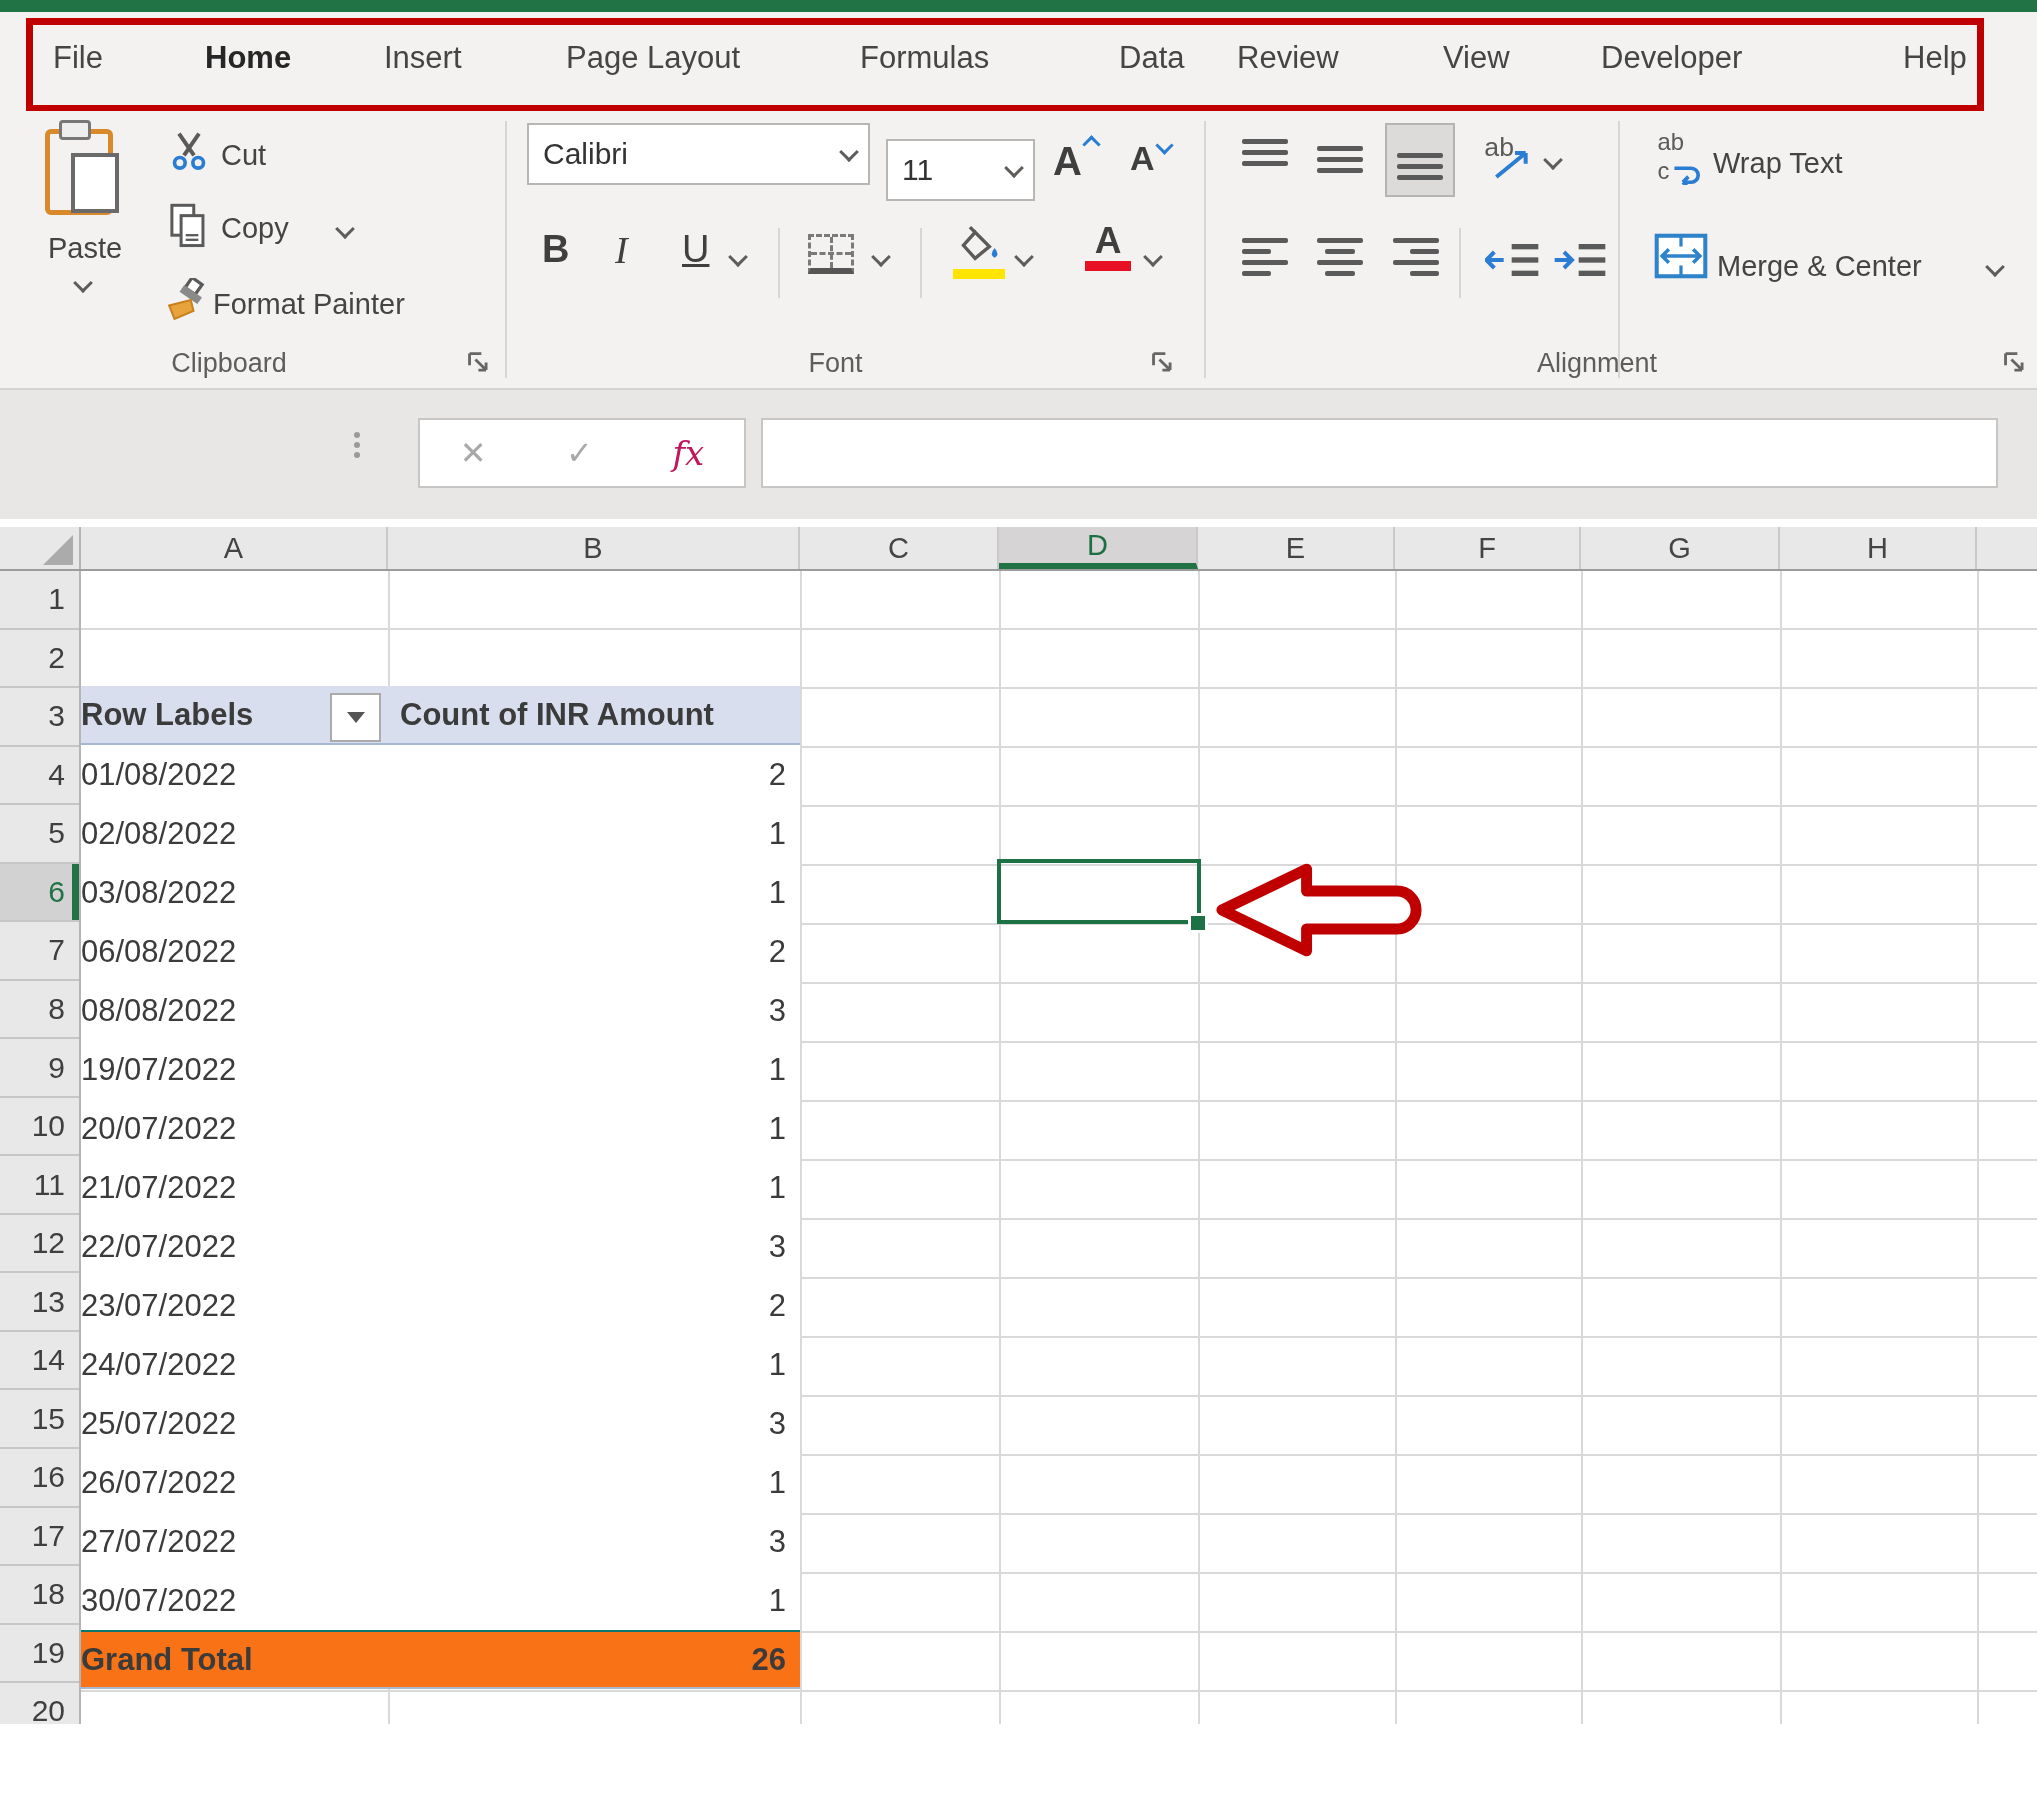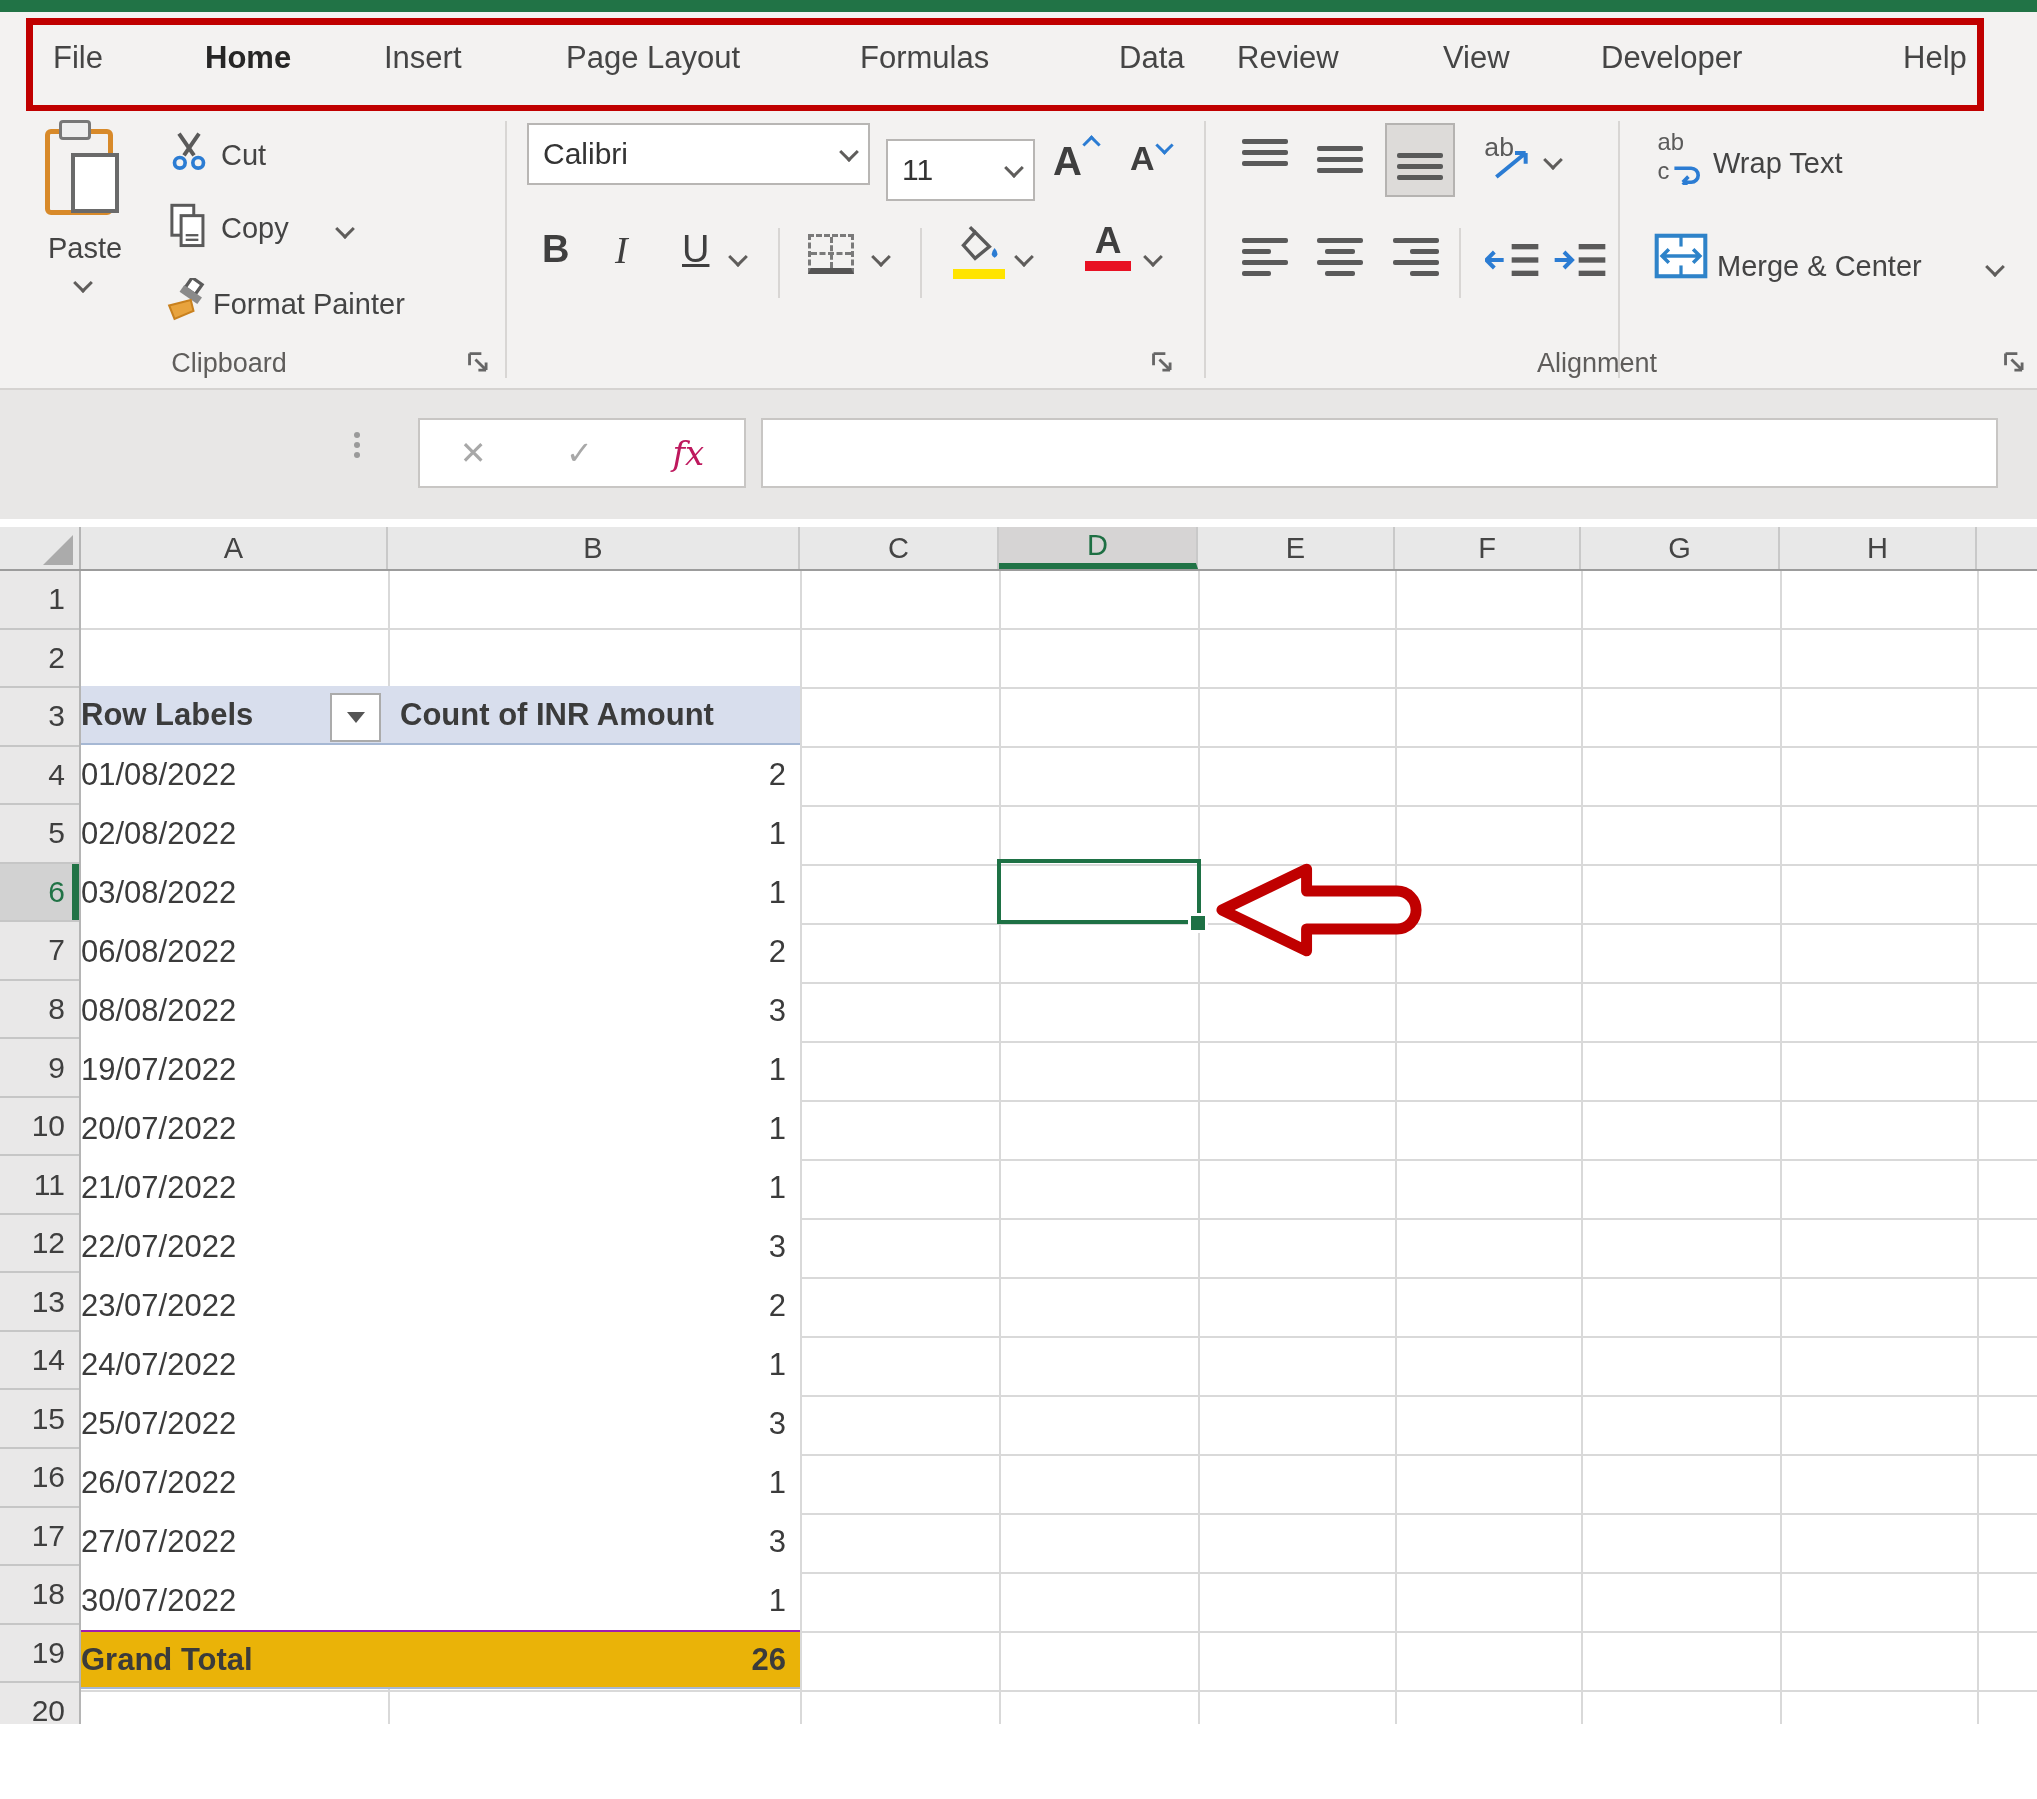--- a/index.html
+++ b/index.html
@@ -58,21 +58,21 @@
   .vline{position:absolute;top:571px;height:1229px;width:2px;background:#D9D9D9;}
   #row-hdrs{left:0;top:571px;width:81px;height:1229px;background:#E9E8E8;border-right:2px solid #B5B5B5;box-sizing:border-box;display:flex;flex-direction:column;}
   .rowhdr{height:59px;box-sizing:border-box;border-bottom:2px solid #C6C6C6;display:flex;align-items:center;justify-content:flex-end;padding-right:14px;font-size:30px;color:#3f3f3f;}
   .rowhdr.sel{background:#D2D2D2;color:#217346;box-shadow:inset -7px 0 0 #217346;}
   
   #pivot{left:81px;top:686px;width:719px;background:#fff;display:flex;flex-direction:column;font-size:31px;}
   .prow{height:59px;box-sizing:border-box;display:flex;align-items:center;position:relative;}
   .prow .pl{}
   .prow .pv{position:absolute;right:14px;}
   .prow.hdr{background:#D8DEED;font-weight:bold;border-bottom:2px solid #A6B8D4;}
-  .prow.total{background:#eab308;font-weight:bold;border-top:2px solid #a21caf;border-bottom:2px solid #A6B8D4;}
+  .prow.total{background:#f97316;font-weight:bold;border-top:2px solid #0f766e;border-bottom:2px solid #A6B8D4;}
   #filter-btn{position:absolute;left:249px;top:7px;width:47px;height:45px;background:#fff;border:2px solid #ABABAB;display:flex;align-items:center;justify-content:center;}
   #filter-tri{width:0;height:0;border-left:9px solid transparent;border-right:9px solid transparent;border-top:11px solid #555;}
   
   #sel-cell{left:997px;top:859px;width:204px;height:65px;border:4px solid #1E7145;box-sizing:border-box;}
   #fill-handle{left:1188px;top:913px;width:14px;height:14px;background:#1E7145;border:3px solid #fff;}
 </style>
 </head>
 <body>
 
 <div id="app">
@@ -177,20 +177,21 @@
         </svg>
       <div style="width:52px;height:10px;background:#FFE400;margin-top:1px"></div>
     </div>
     <div class="abs" style="left:1017px;top:139px"><span class="chev"></span></div>
     <div class="abs" style="left:1085px;top:111px">
       <div class="letterA" style="font-size:37px;text-align:center;width:46px">A</div>
       <div style="width:46px;height:10px;background:#E81123;margin-top:2px"></div>
     </div>
     <div class="abs" style="left:1146px;top:139px"><span class="chev"></span></div>
 
+    <div class="glabel" style="left:517px;width:637px">Font</div>
     <div class="launcher" style="left:1150px;top:239px">
       <svg width="26" height="26" viewBox="0 0 22 22">
           <path d="M3 3 H13 M3 3 V13" stroke="#666" stroke-width="2.4" fill="none"></path>
           <path d="M8 8 L17 17 M17 17 V10.5 M17 17 H10.5" stroke="#666" stroke-width="2.4" fill="none"></path>
         </svg>
     </div>
 
     <div class="abs" style="left:1242px;top:28px">
       <div class="aicon vtop">
           <div class="b"></div>

